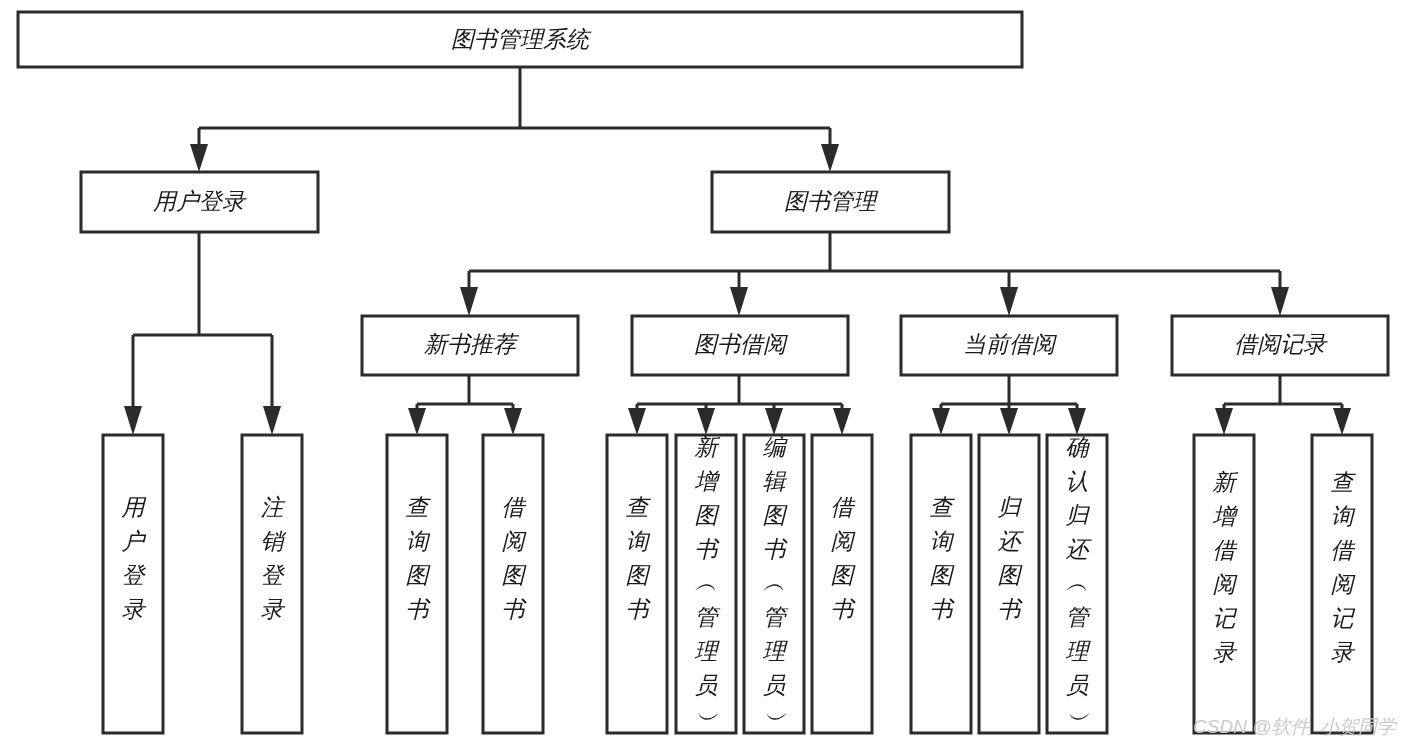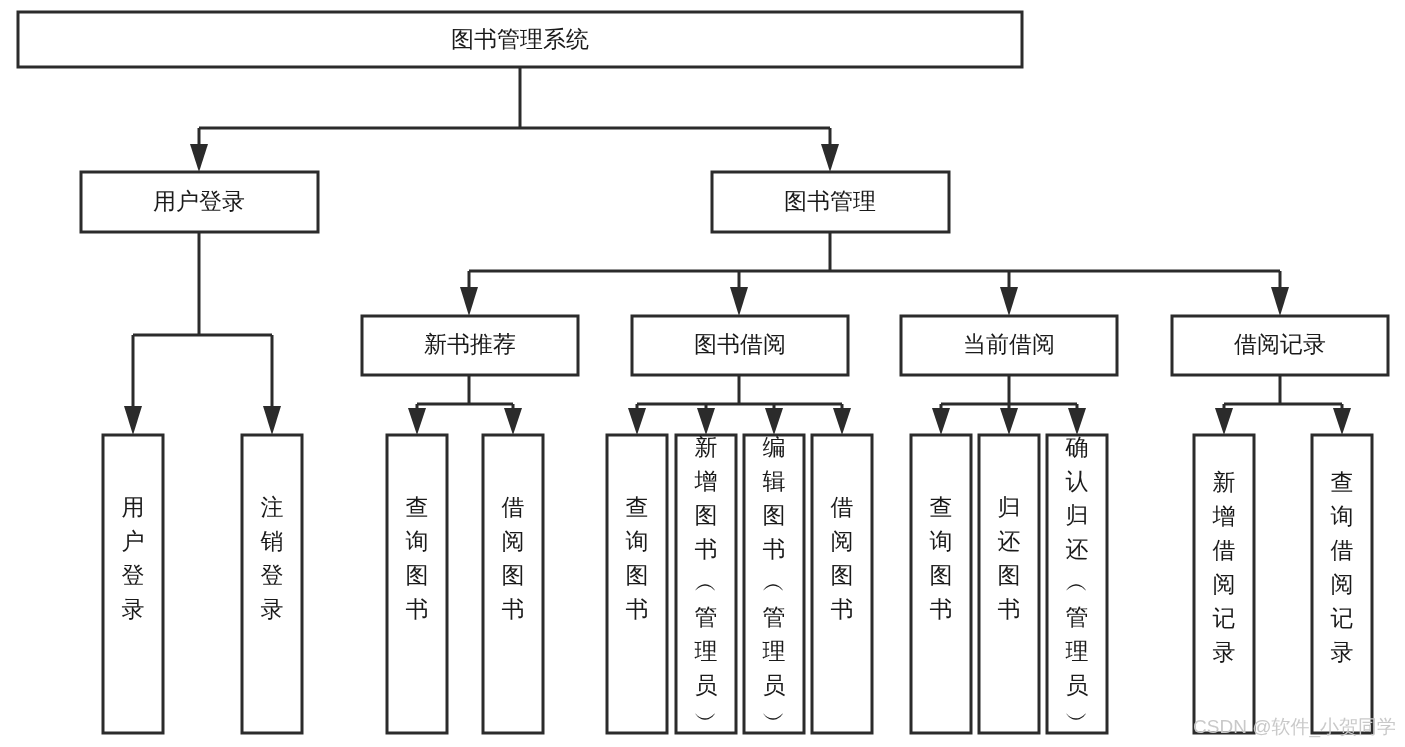--- a/index.html
+++ b/index.html
@@ -14,20 +14,21 @@
     font-family: "Liberation Sans", "DejaVu Sans", sans-serif;
     overflow: hidden;
     position: relative;
   }
   #diagram-root {
     position: absolute;
     top: 0;
     left: 0;
     width: 1233px;
     height: 747px;
+    font-style: italic;
   }
   svg#flowchart {
     display: block;
     width: 1405px;
     height: 747px;
   }
   .node-box {
     fill: #ffffff;
     stroke: #2b2b2b;
     stroke-width: 3;

